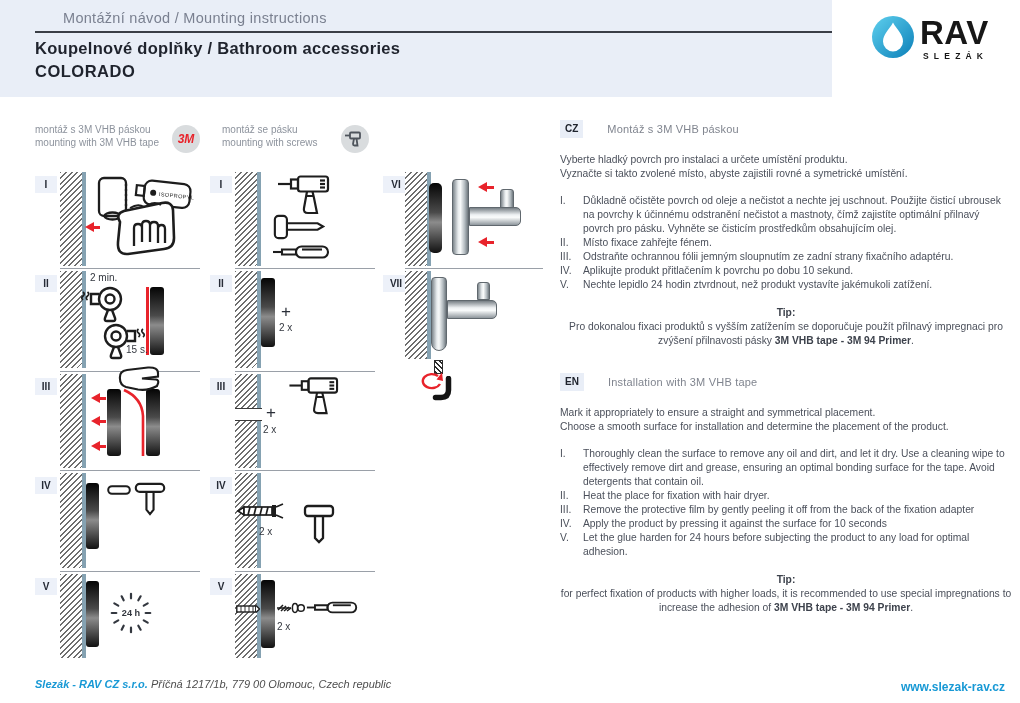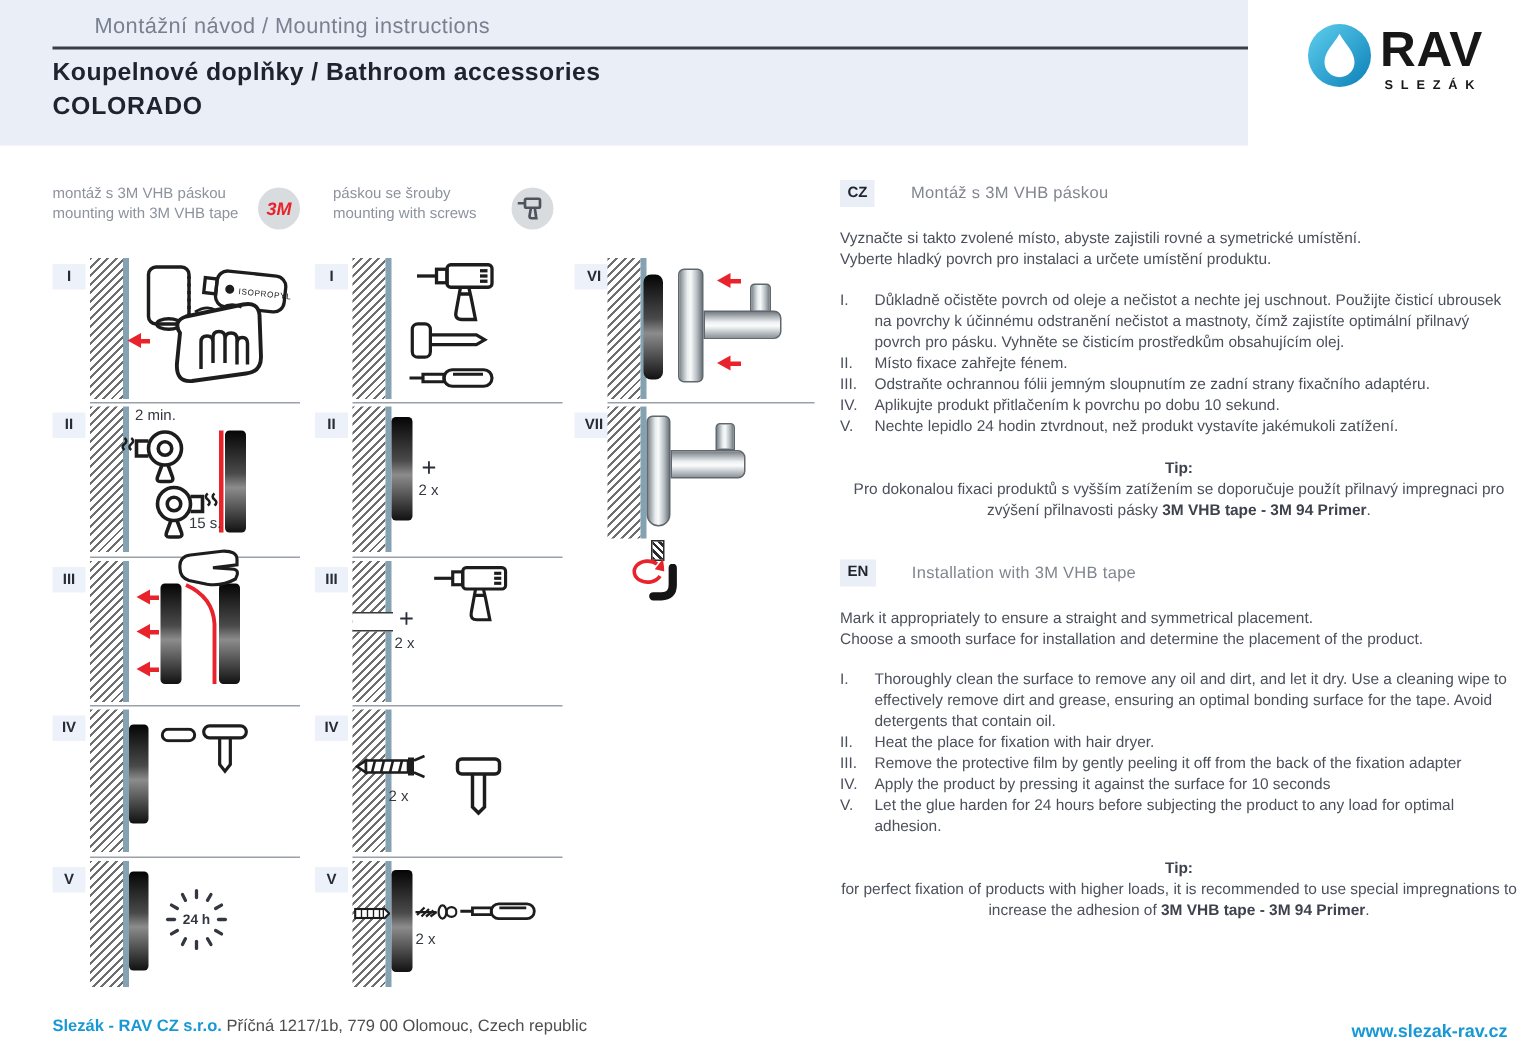--- a/index.html
+++ b/index.html
@@ -49,21 +49,21 @@
   .inst-list { margin-top:13px; }
   .inst-item { display:flex; }
   .inst-item .num { width:23px; flex:none; }
   .inst-item .txt { flex:1; }
   .tip { margin-top:14px;text-align:center; }
   .tip-label { font-weight:bold; color:#3d424c; }
   .tip b { color:#3d424c; }
   .en-block { margin-top:25px; }
 
   
-  .footer-left { left:35px; top:678px; font-size:11px; color:#4d4d4d; }
+  .footer-left { left:35px; top:678px; font-size:11px; color:#4d4d4d;font-style:italic; }
   .footer-left b { color:#1899d5; }
   .footer-right { left:840px; top:680px; width:165px; text-align:right; font-size:12px; font-weight:bold; color:#1899d5; }
 
   svg { display:block; }
   .icon-stroke { fill:none; stroke:#1d1d1d; }
 </style>
 </head>
 <body>
 
 <div class="abs header-band"></div>
@@ -88,21 +88,21 @@
 </div>
 
 <div class="abs legend-text" style="left:35px; top:123px;">
   <div>montáž s 3M VHB páskou</div>
   <div>mounting with 3M VHB tape</div>
 </div>
 <div class="abs legend-circle" style="left:172px; top:125px;">
   <span class="legend-3m">3M</span>
 </div>
 <div class="abs legend-text" style="left:222px; top:123px;">
-  <div>páskou se šrouby</div>
+  <div>montáž se pásku</div>
   <div>mounting with screws</div>
 </div>
 <div class="abs legend-circle" style="left:341px; top:125px;">
   <svg width="20" height="16" viewBox="0 0 20 16">
     <g fill="none" stroke="#4e545c" stroke-width="1.8">
       <line x1="0" y1="4.5" x2="5" y2="4.5"></line>
         <rect x="5" y="1.5" width="10" height="6" rx="1"></rect>
       <path d="M9 7.5 L8 13 Q8 14.5 9.5 14.5 H12.5 L11.5 7.5"></path>
     </g>
   </svg>
@@ -345,22 +345,22 @@
 </svg>
 
 <div class="abs right-col">
 
   <div>
     <div class="lang-head">
       <span class="lang-badge">CZ</span>
       <span class="lang-title">Montáž s 3M VHB páskou</span>
     </div>
     <div class="intro">
+      <p>Vyberte hladký povrch pro instalaci a určete umístění produktu.</p>
       <p>Vyznačte si takto zvolené místo, abyste zajistili rovné a symetrické umístění.</p>
-      <p>Vyberte hladký povrch pro instalaci a určete umístění produktu.</p>
     </div>
     <div class="inst-list">
       <div class="inst-item">
         <span class="num">I.</span>
         <span class="txt">Důkladně očistěte povrch od oleje a nečistot a nechte jej uschnout. Použijte čisticí ubrousek na povrchy k účinnému odstranění nečistot a mastnoty, čímž zajistíte optimální přilnavý povrch pro pásku. Vyhněte se čisticím prostředkům obsahujícím olej.</span>
       </div>
       <div class="inst-item">
         <span class="num">II.</span>
         <span class="txt">Místo fixace zahřejte fénem.</span>
       </div>

